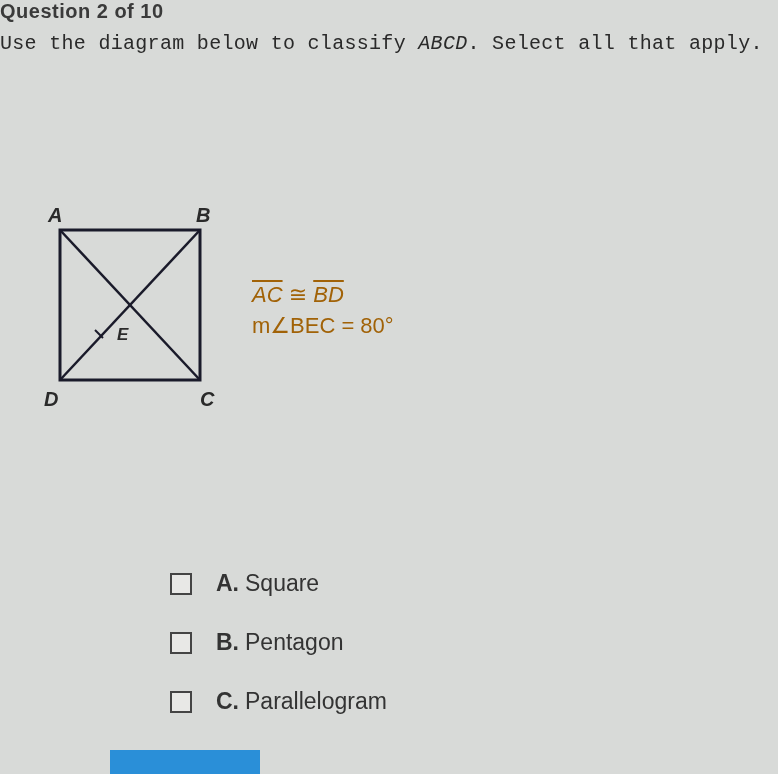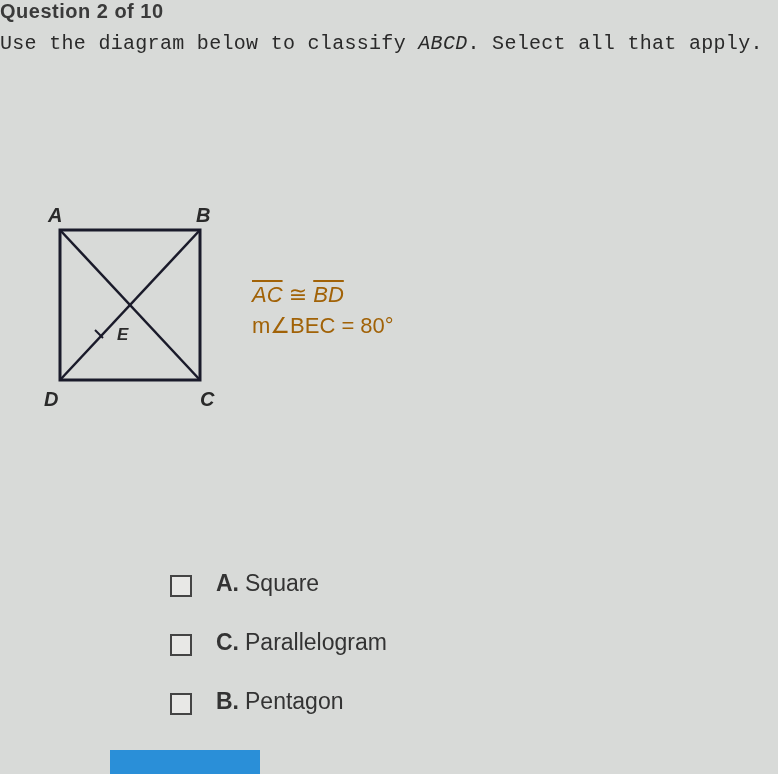--- a/index.html
+++ b/index.html
@@ -69,21 +69,21 @@
       text-decoration: overline;
       font-style: italic;
     }
     .options {
       position: absolute;
       top: 570px;
       left: 170px;
     }
     .option-row {
       display: flex;
-      align-items: flex-end;
+      align-items: center;
       margin-bottom: 32px;
     }
     .checkbox {
       width: 22px;
       height: 22px;
       border: 2px solid #444;
       background: #e8e8e6;
       margin-right: 24px;
       flex-shrink: 0;
     }
@@ -137,24 +137,24 @@
 <div class="options">
   <div class="option-row">
     <div class="checkbox"></div>
     <div class="option-label">
       <span class="option-letter">A.</span><span>Square</span>
     </div>
   </div>
   <div class="option-row">
     <div class="checkbox"></div>
     <div class="option-label">
-      <span class="option-letter">C.</span><span>Parallelogram</span>
+      <span class="option-letter">B.</span><span>Pentagon</span>
     </div>
   </div>
   <div class="option-row">
     <div class="checkbox"></div>
     <div class="option-label">
-      <span class="option-letter">B.</span><span>Pentagon</span>
+      <span class="option-letter">C.</span><span>Parallelogram</span>
     </div>
   </div>
 </div>
 
 <div class="blue-bar"></div>
 
 </body></html>

